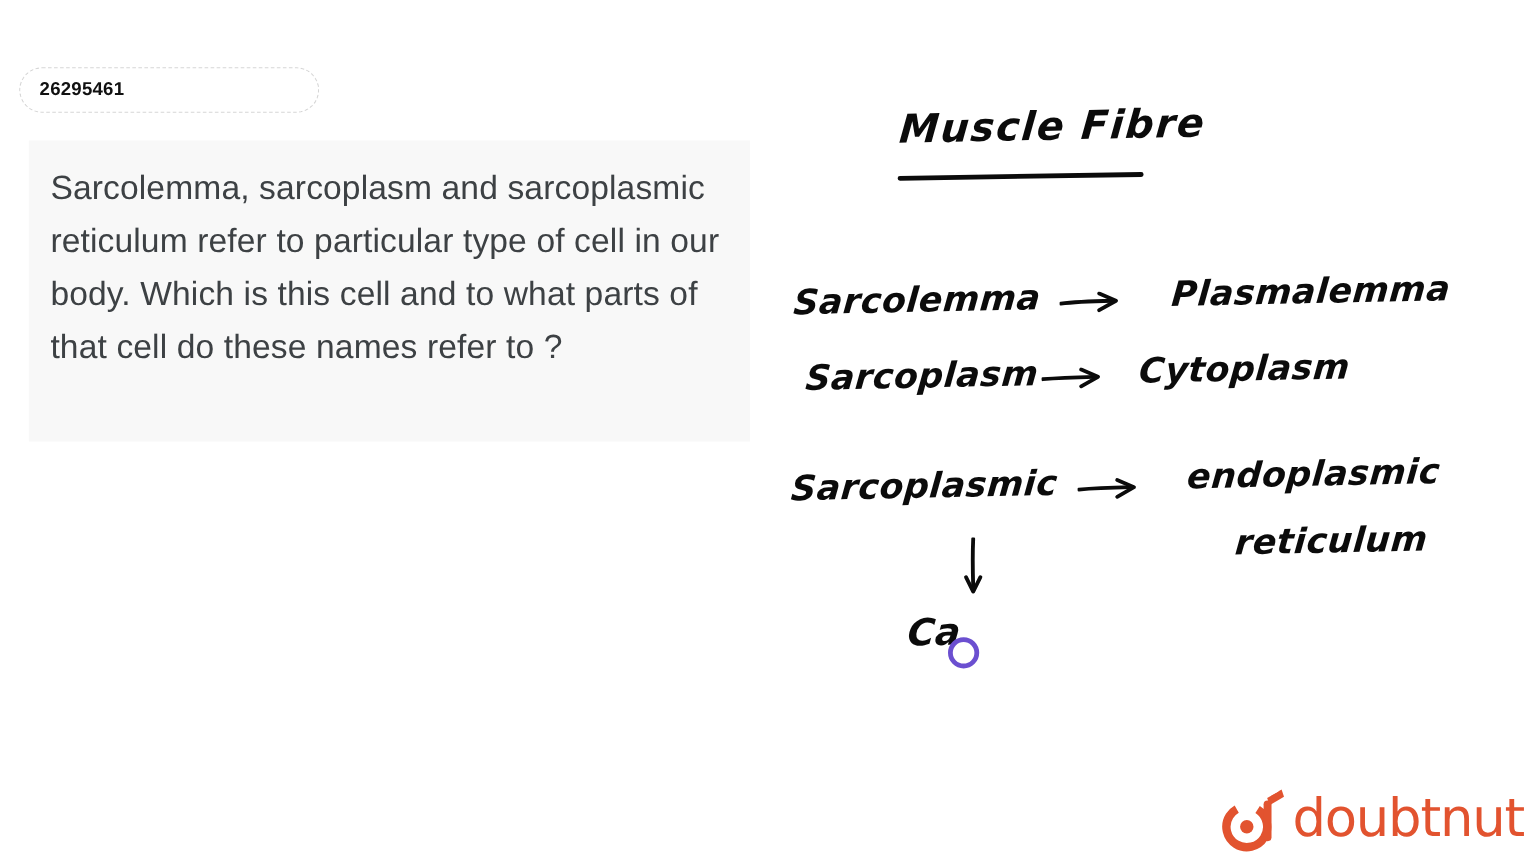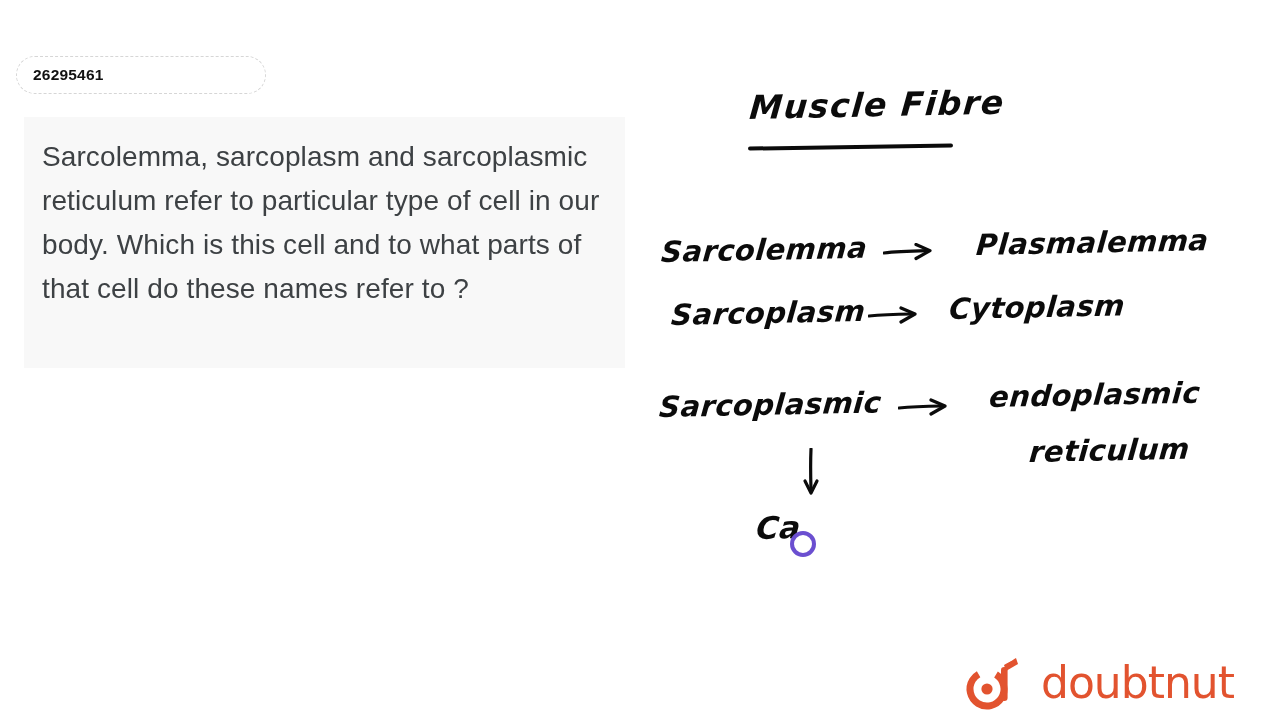--- a/index.html
+++ b/index.html
@@ -116,22 +116,22 @@
     left: 150px; top: 471px;
     width: 26px; height: 26px;
     border: 4.5px solid #6b4fd0;
     border-radius: 50%;
     background: transparent;
   }
 
   
   #doubtnut-logo {
     position: absolute;
-    left: 963px; top: 655px;
-    display: flex; align-items: center; gap: 22px; justify-content: space-between;
+    left: 1015px; top: 655px;
+    display: flex; align-items: center; gap: 6px; justify-content: space-between;
   }
   #doubtnut-mark { position: relative; width: 56px; height: 56px; }
   #doubtnut-wordmark {
     font-size: 44px;
     color: #e2532f;
     letter-spacing: -1px;
     line-height: 1;
     font-family: "DejaVu Sans", sans-serif;
     font-weight: 400;
   }

